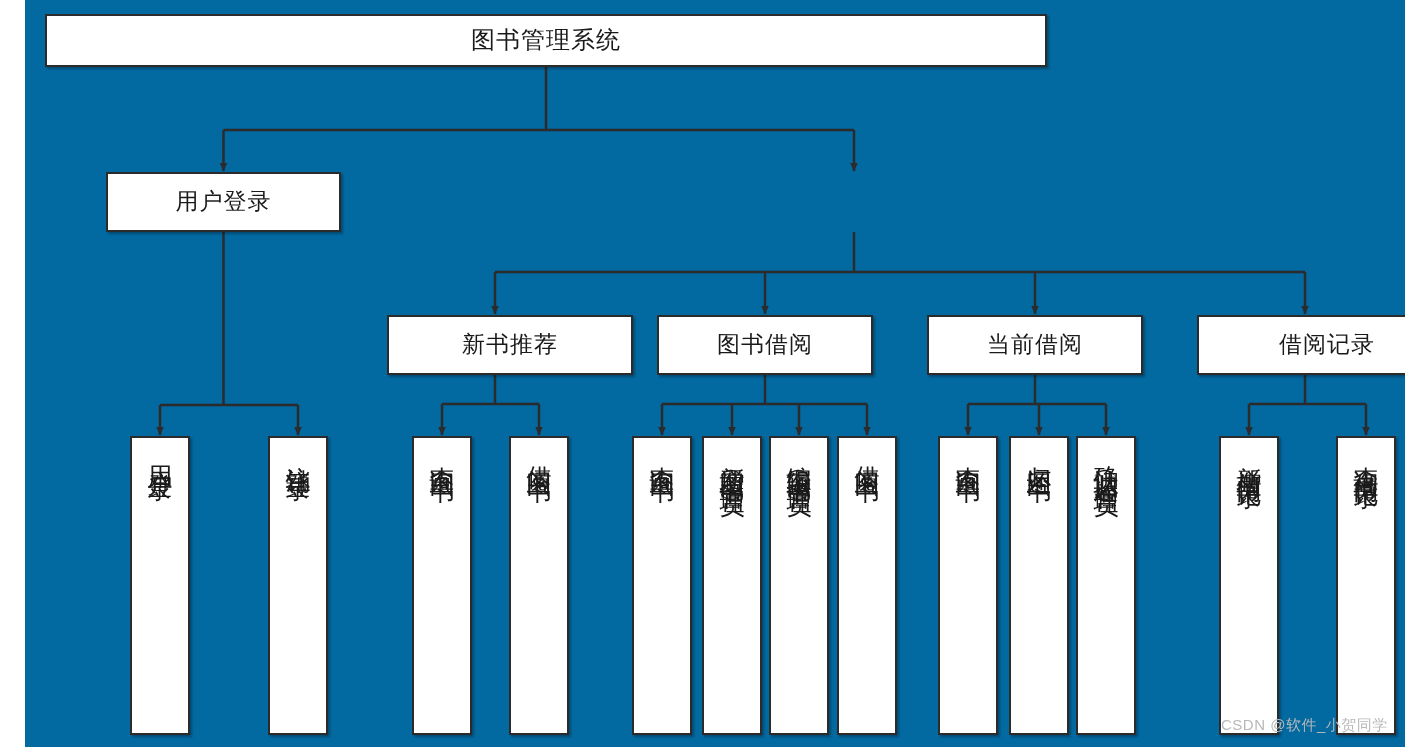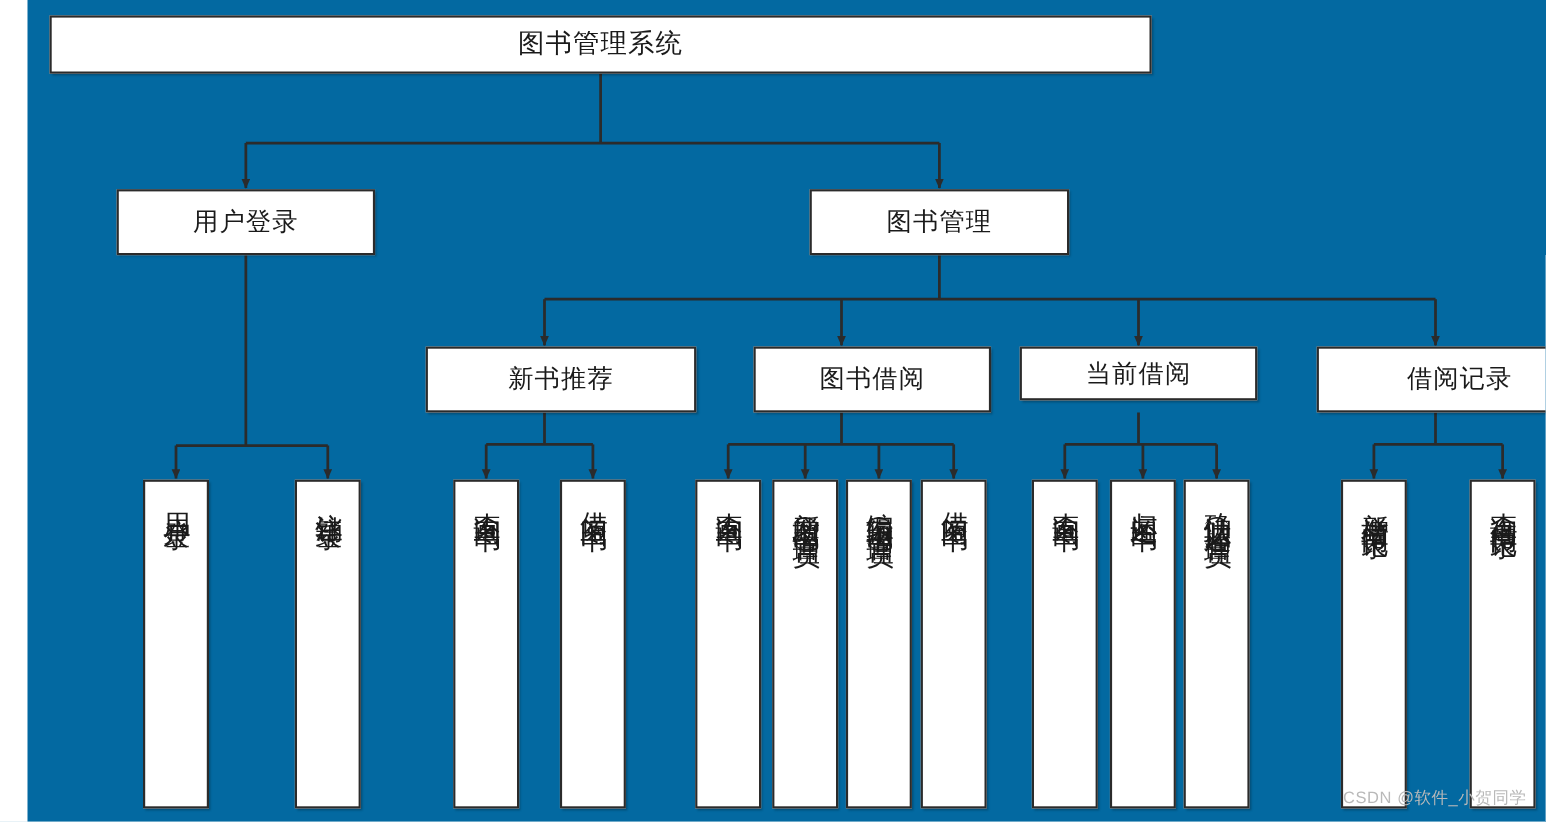--- a/index.html
+++ b/index.html
@@ -126,31 +126,28 @@
       </g>
   </svg>
 
   <div class="node h root" style="left: 20px; top: 14px; width: 1002px; height: 53px;">
     <span class="label">图书管理系统</span>
   </div>
 
   <div class="node h" style="left: 81px; top: 172px; width: 235px; height: 60px;">
     <span class="label">用户登录</span>
   </div>
-  <div class="node h" style="left: 711px; top: 172px; width: 236px; height: 60px;">
-    <span class="label">图书管理</span>
-  </div>
 
   <div class="node h" style="left: 362px; top: 315px; width: 246px; height: 60px;">
     <span class="label">新书推荐</span>
   </div>
-  <div class="node h" style="left: 660px; top: 315px; width: 216px; height: 60px;">
+  <div class="node h" style="left: 632px; top: 315px; width: 216px; height: 60px;">
     <span class="label">图书借阅</span>
   </div>
-  <div class="node h" style="left: 902px; top: 315px; width: 216px; height: 49px;">
+  <div class="node h" style="left: 902px; top: 315px; width: 216px; height: 60px;">
     <span class="label">当前借阅</span>
   </div>
   <div class="node h" style="left: 1172px; top: 315px; width: 260px; height: 60px;">
     <span class="label">借阅记录</span>
   </div>
 
   <div class="node v" style="left: 105px; top: 436px; width: 60px; height: 299px;">
     <span class="label">用户登录</span>
   </div>
   <div class="node v" style="left: 243px; top: 436px; width: 60px; height: 299px;">

